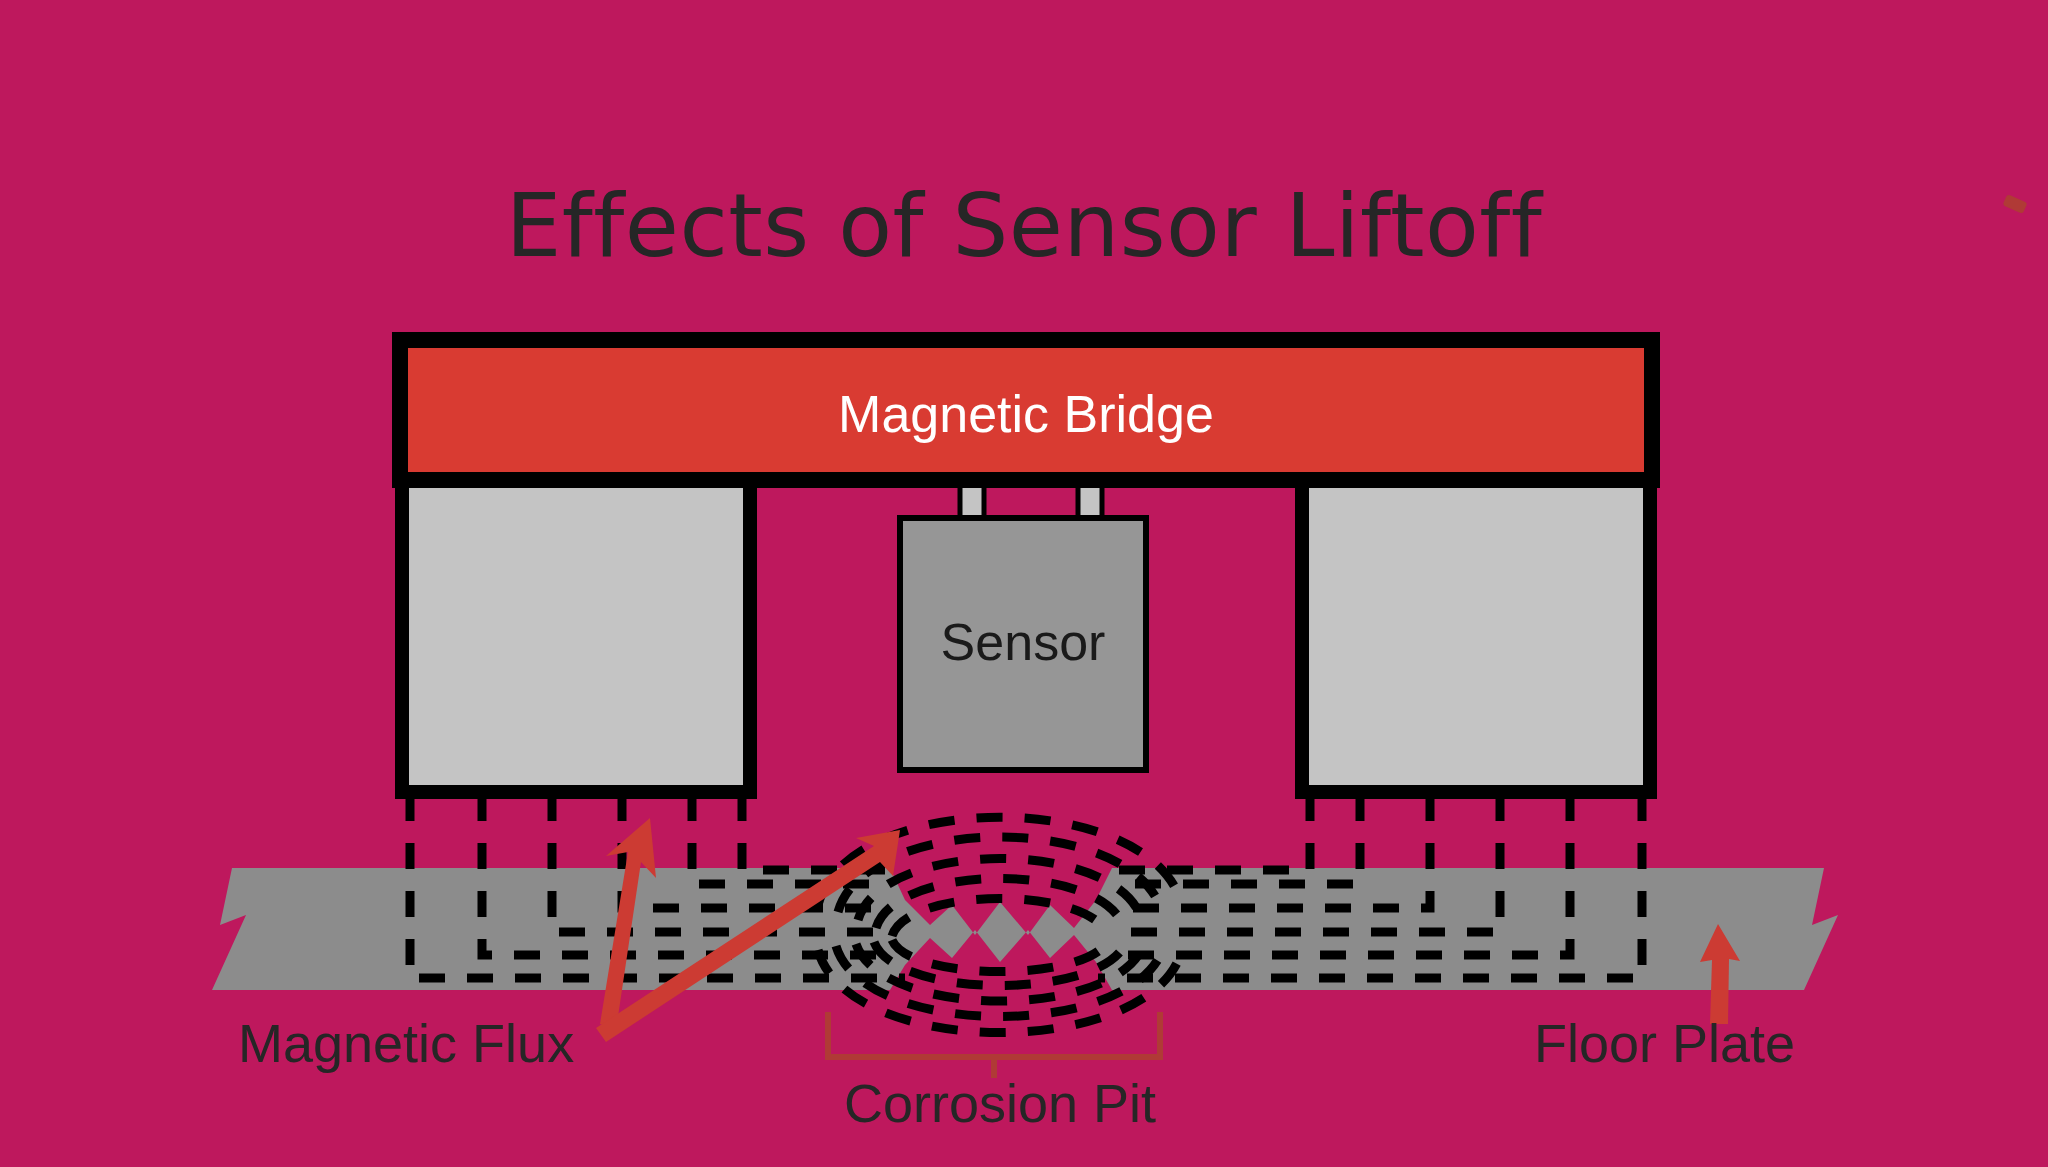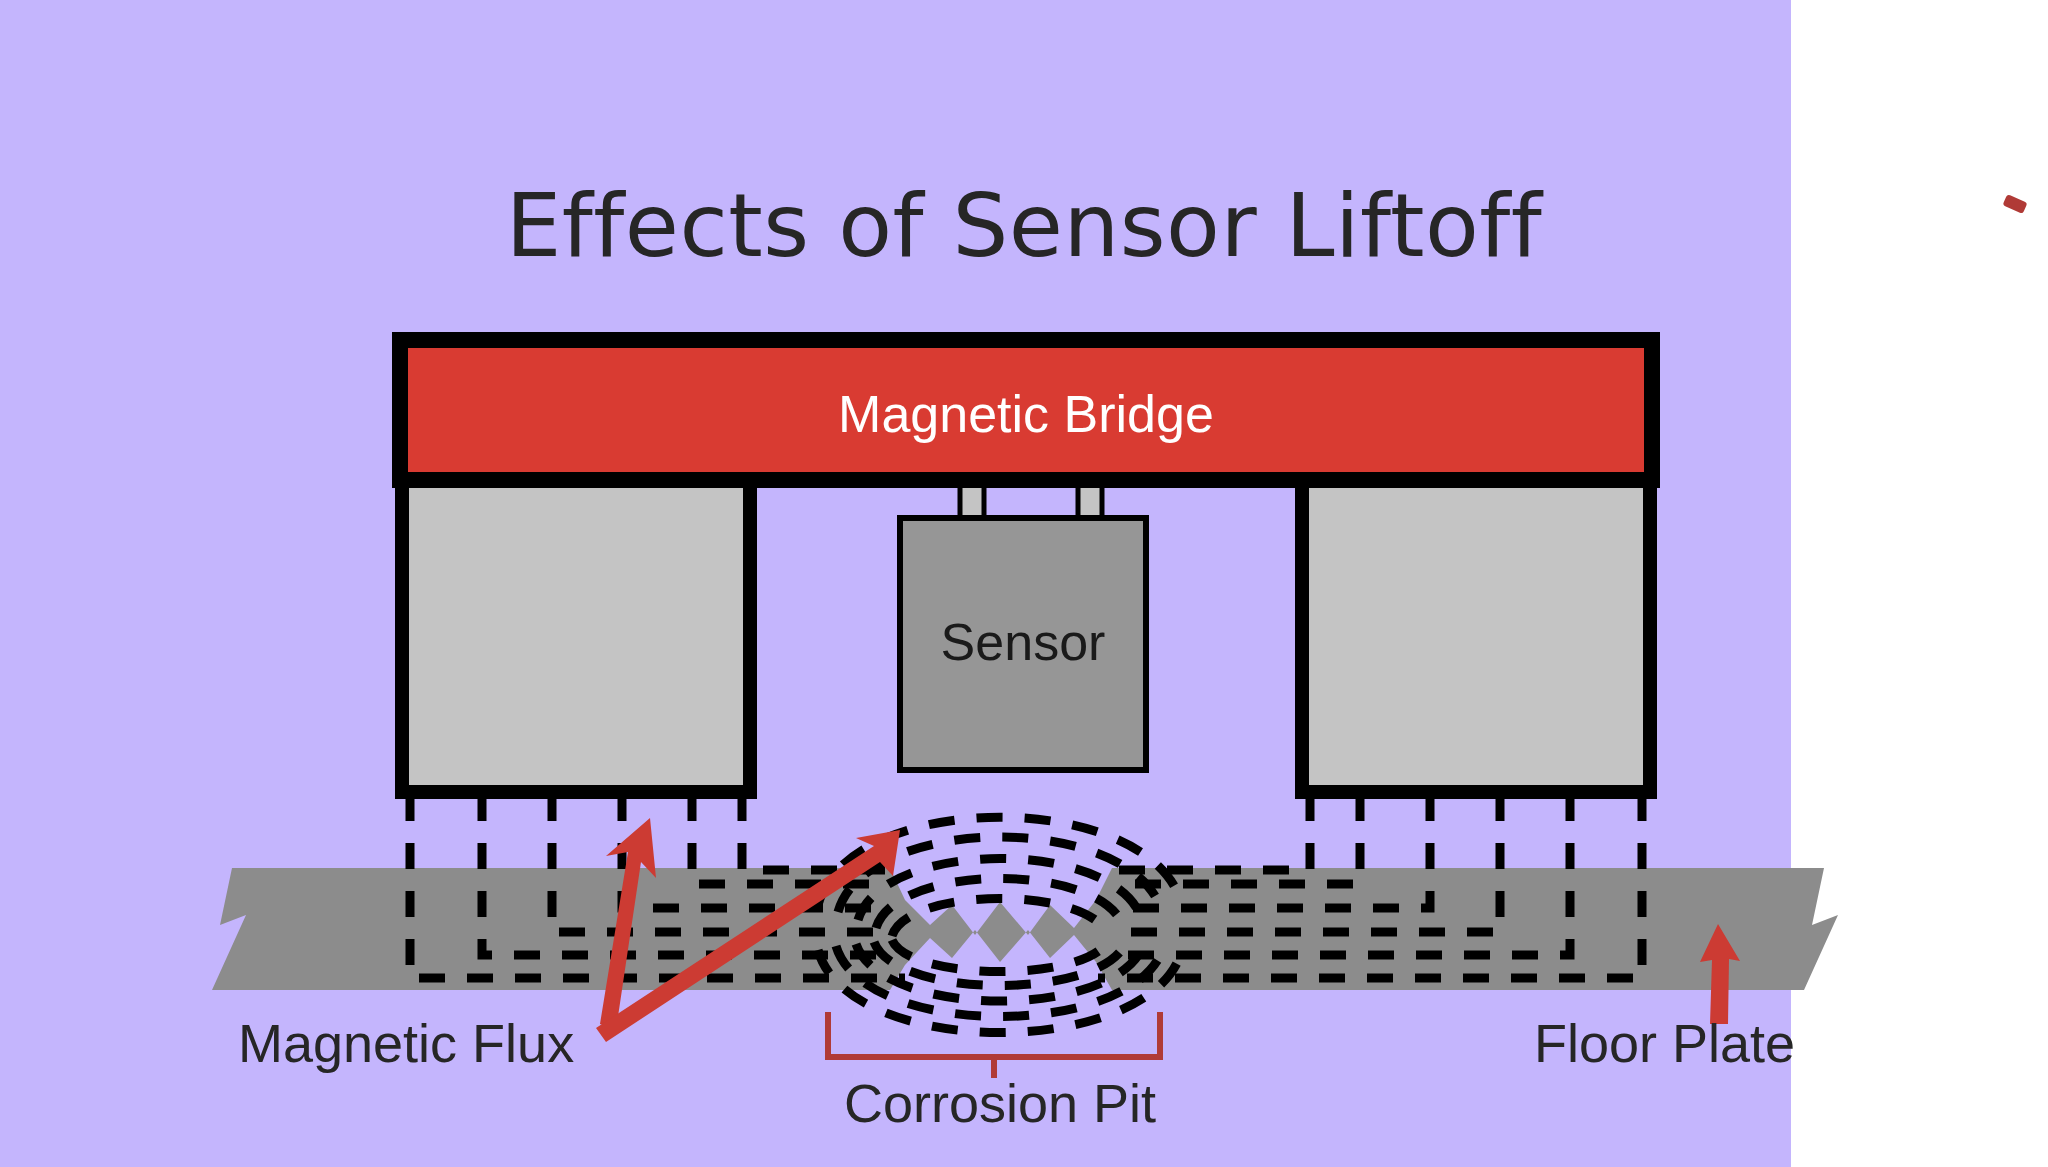--- a/index.html
+++ b/index.html
@@ -9,23 +9,23 @@
     background: #ffffff;
   }
   body {
     width: 2048px;
     height: 1167px;
     overflow: hidden;
     font-family: "Liberation Sans", sans-serif;
   }
   #stage {
     position: relative;
-    width: 1791px;
+    width: 2048px;
     height: 1167px;
-    background: #c4b5fd;
+    background: #be185d;
   }
   #diagram-svg {
     position: absolute;
     left: 0;
     top: 0;
     width: 2048px;
     height: 1167px;
     display: block;
   }
   .ttl {

